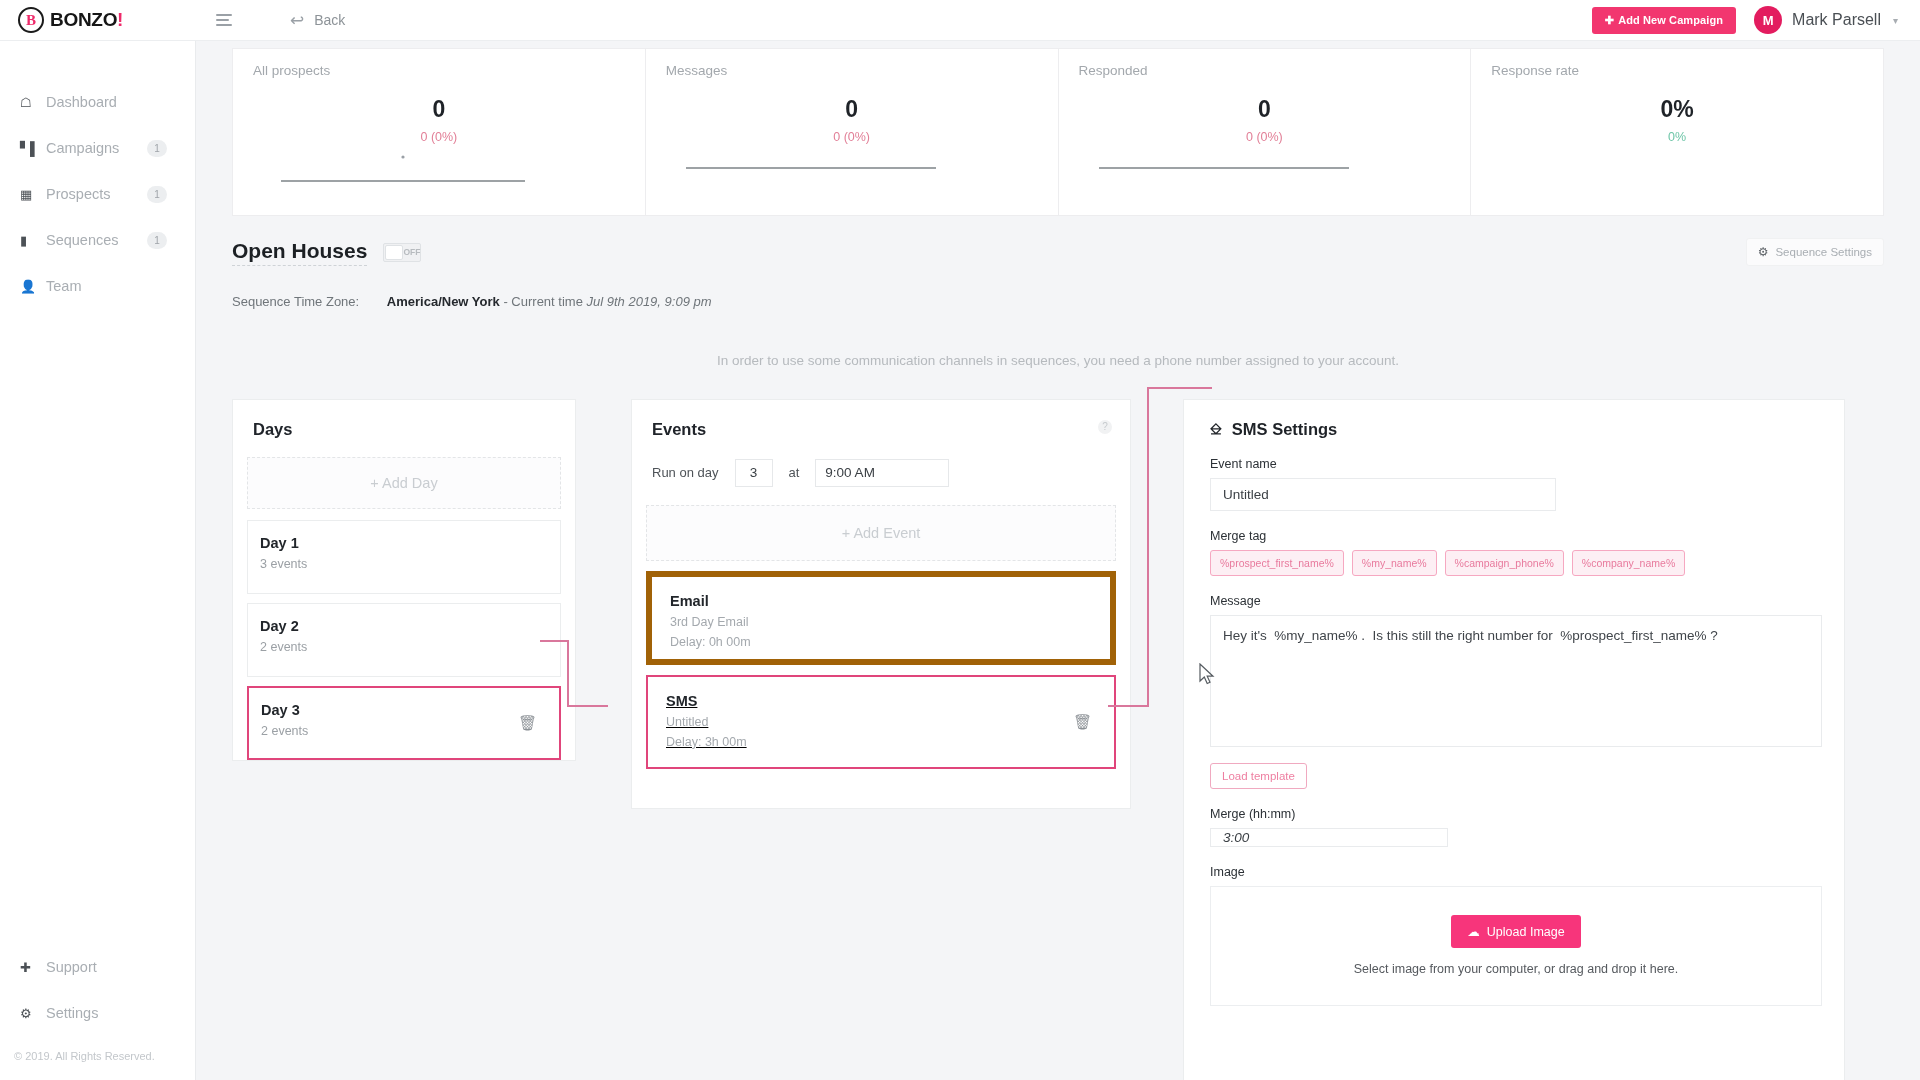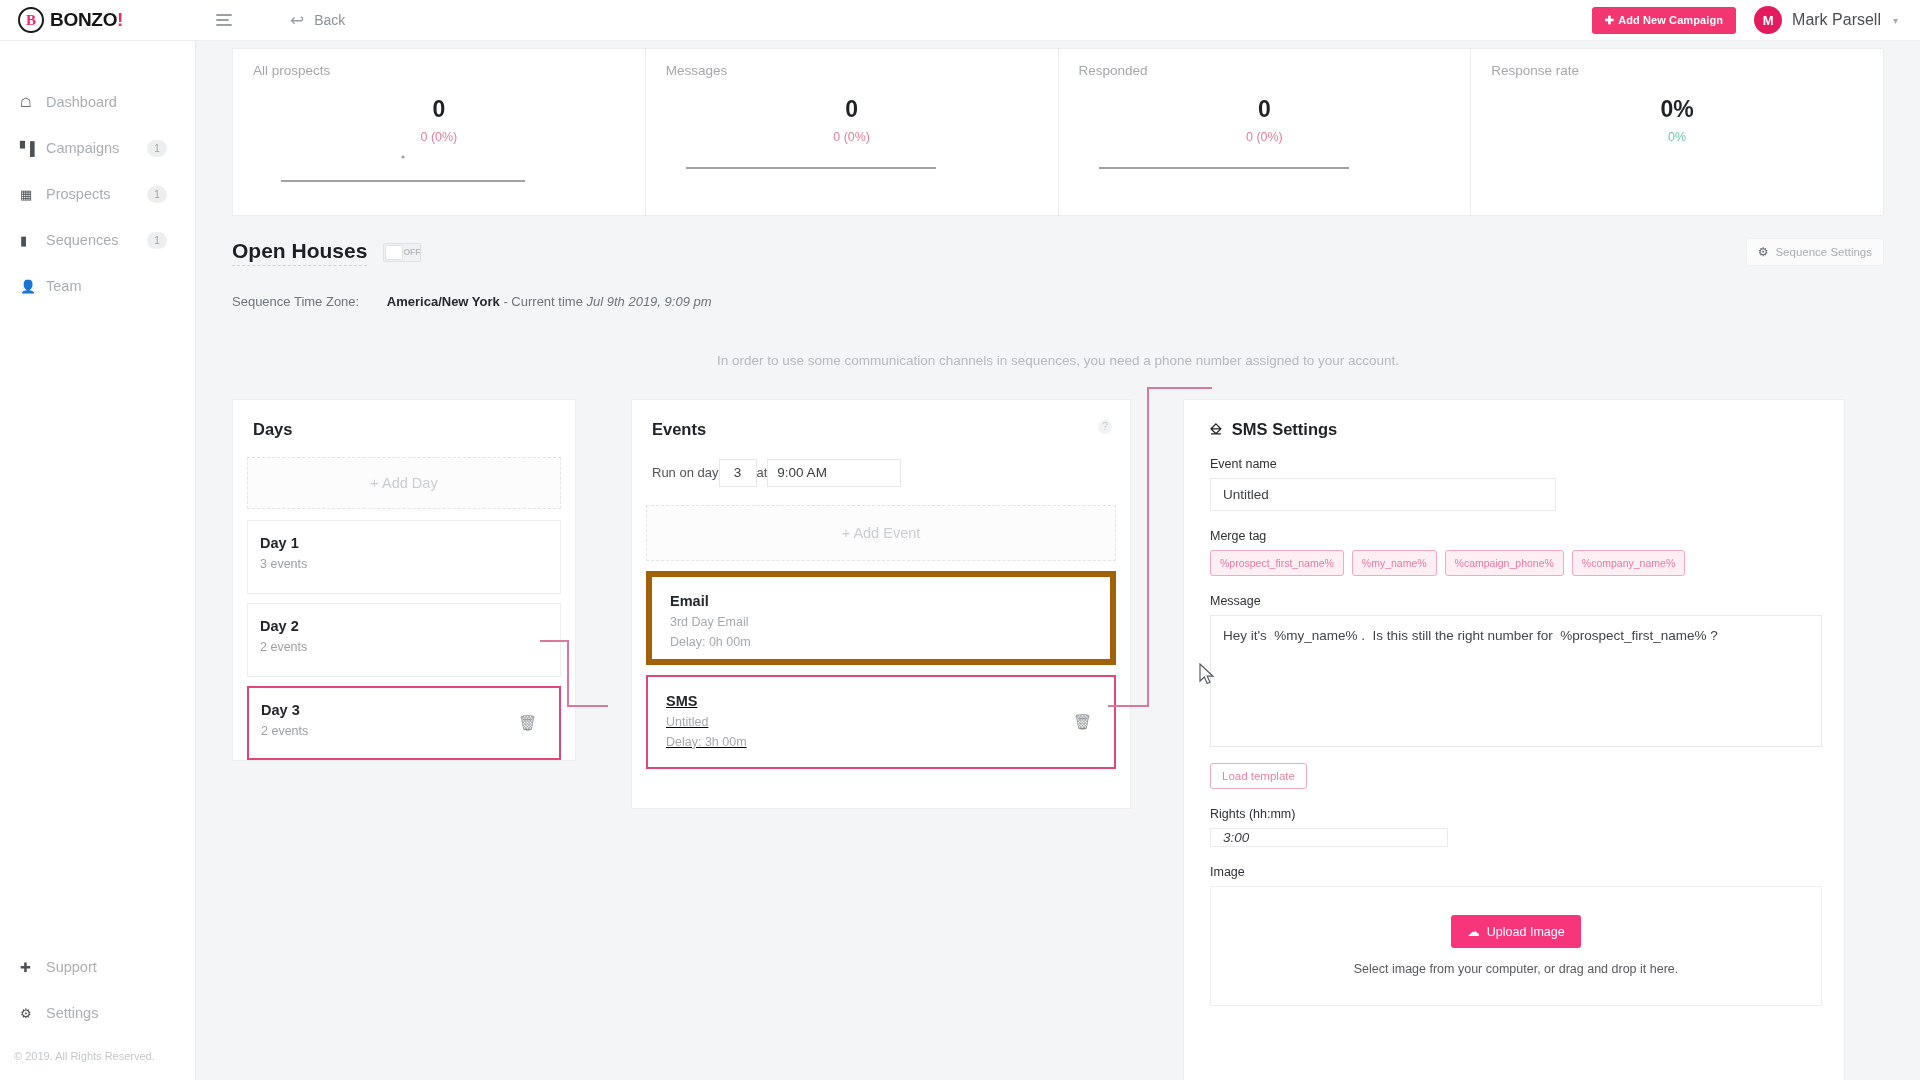--- a/index.html
+++ b/index.html
@@ -121,21 +121,21 @@
   .day-card {
     border: 1px solid #ebedee; background: #fff; height: 74px; margin-bottom: 9px;
     padding: 14px 12px; position: relative; cursor: pointer;
   }
   .day-card.selected { border: 2px solid #e0457b; }
   .day-name { font-size: 14.5px; font-weight: 700; color: #22262b; }
   .day-sub { font-size: 12.5px; color: #9ba0a5; margin-top: 6px; }
   .trash { position: absolute; right: 22px; top: 50%; transform: translateY(-50%); color: #8c9196; font-size: 15px; cursor: pointer; }
 
   .panel-events { width: 500px; height: 410px; margin-left: 55px; }
-  .run-row { display: flex; align-items: center; padding: 20px 20px 0 20px; gap: 0; }
+  .run-row { display: flex; align-items: center; padding: 20px 20px 0 20px; gap: 16px; }
   .run-lbl { font-size: 13px; color: #4e5358; }
   .inp { border: 1px solid #e6e8ea; height: 28px; font-size: 13.5px; color: #3b4045; padding: 0 9px; background: #fff; font-family: "Liberation Sans", sans-serif; }
   .inp-day { width: 38px; text-align: center; }
   .inp-time { width: 134px; }
   .events-body { padding: 14px 14px 0 14px; }
   .event-card {
     border: 6px solid #a16207; background: #fff; height: 94px; margin-top: 10px;
     padding: 16px 18px; position: relative; cursor: pointer;
   }
   .event-card.selected { border: 2px solid #e0457b; text-decoration: underline; }
@@ -388,21 +388,21 @@
         <div class="tag">%my_name%</div>
         <div class="tag">%campaign_phone%</div>
         <div class="tag">%company_name%</div>
       </div>
 
       <div class="f-label">Message</div>
       <textarea class="msg-area" style="">Hey it's  %my_name% .  Is this still the right number for  %prospect_first_name% ?</textarea>
 
       <button class="btn-load">Load template</button>
 
-      <div class="f-label">Rights (hh:mm)</div>
+      <div class="f-label">Merge (hh:mm)</div>
       <input class="f-input delay-input" value="3:00" style="">
 
       <div class="f-label">Image</div>
       <div class="drop-zone">
         <button class="btn-upload">
           <span>☁</span>
           <span>Upload Image</span>
         </button>
         <div class="drop-hint">Select image from your computer, or drag and drop it here.</div>
       </div>

